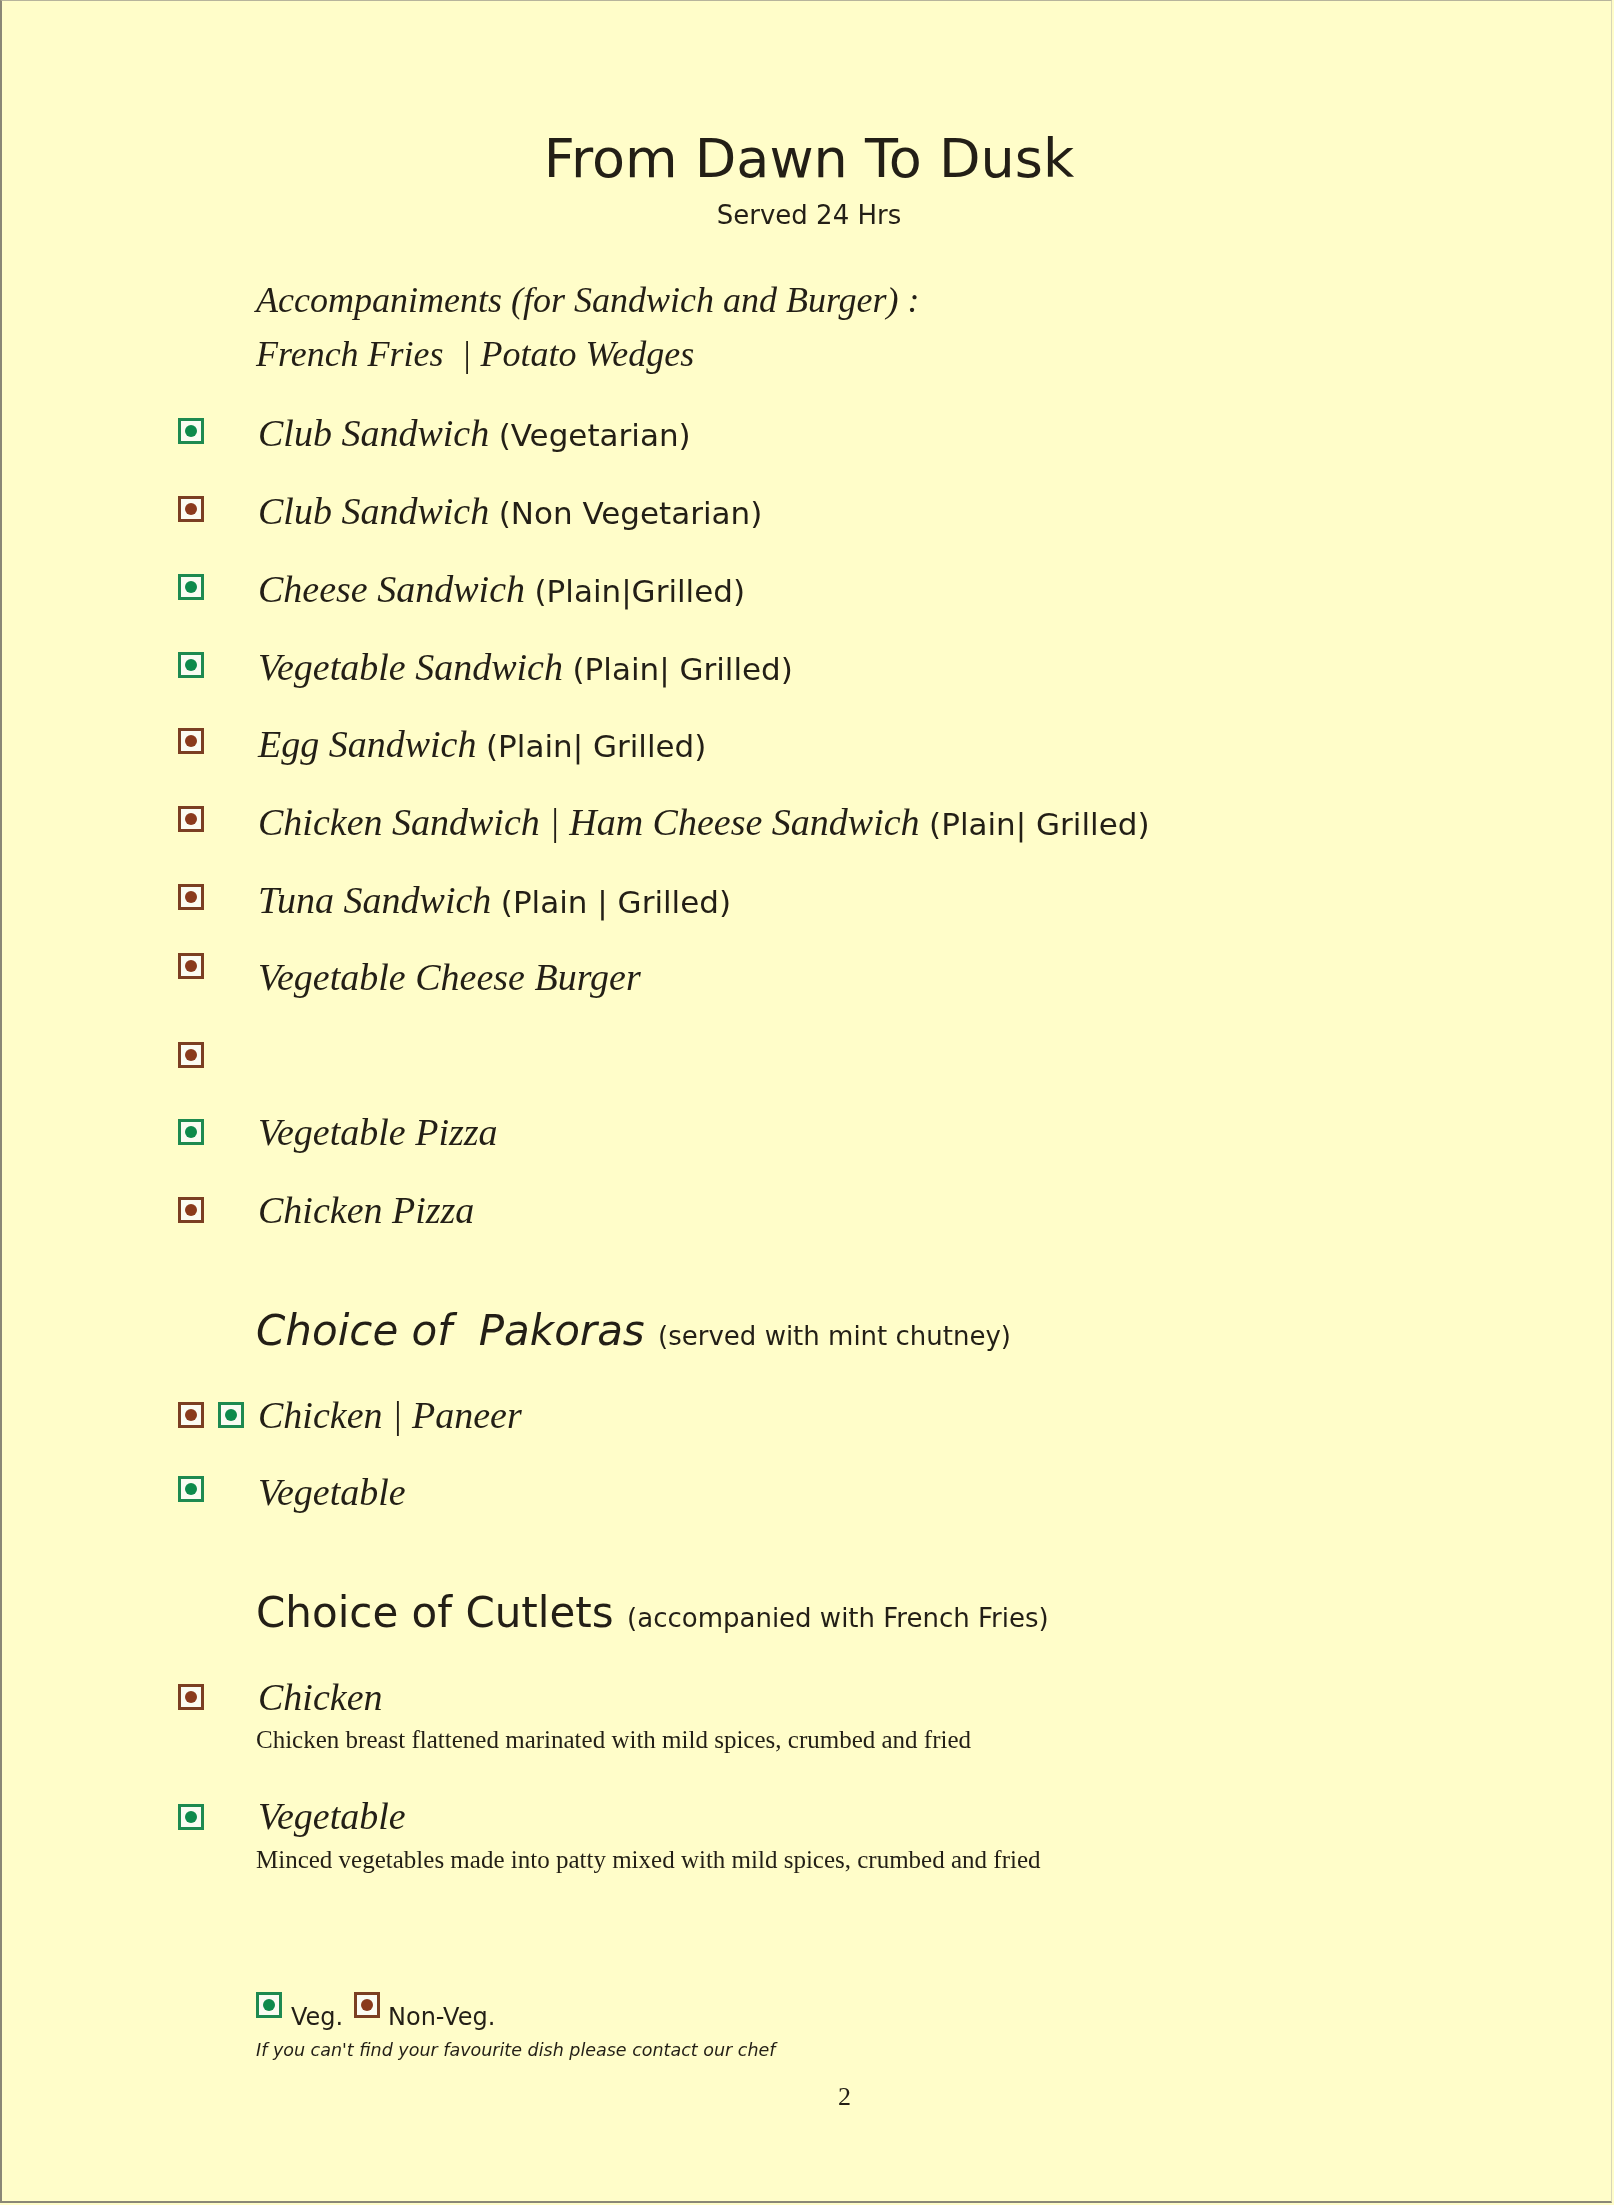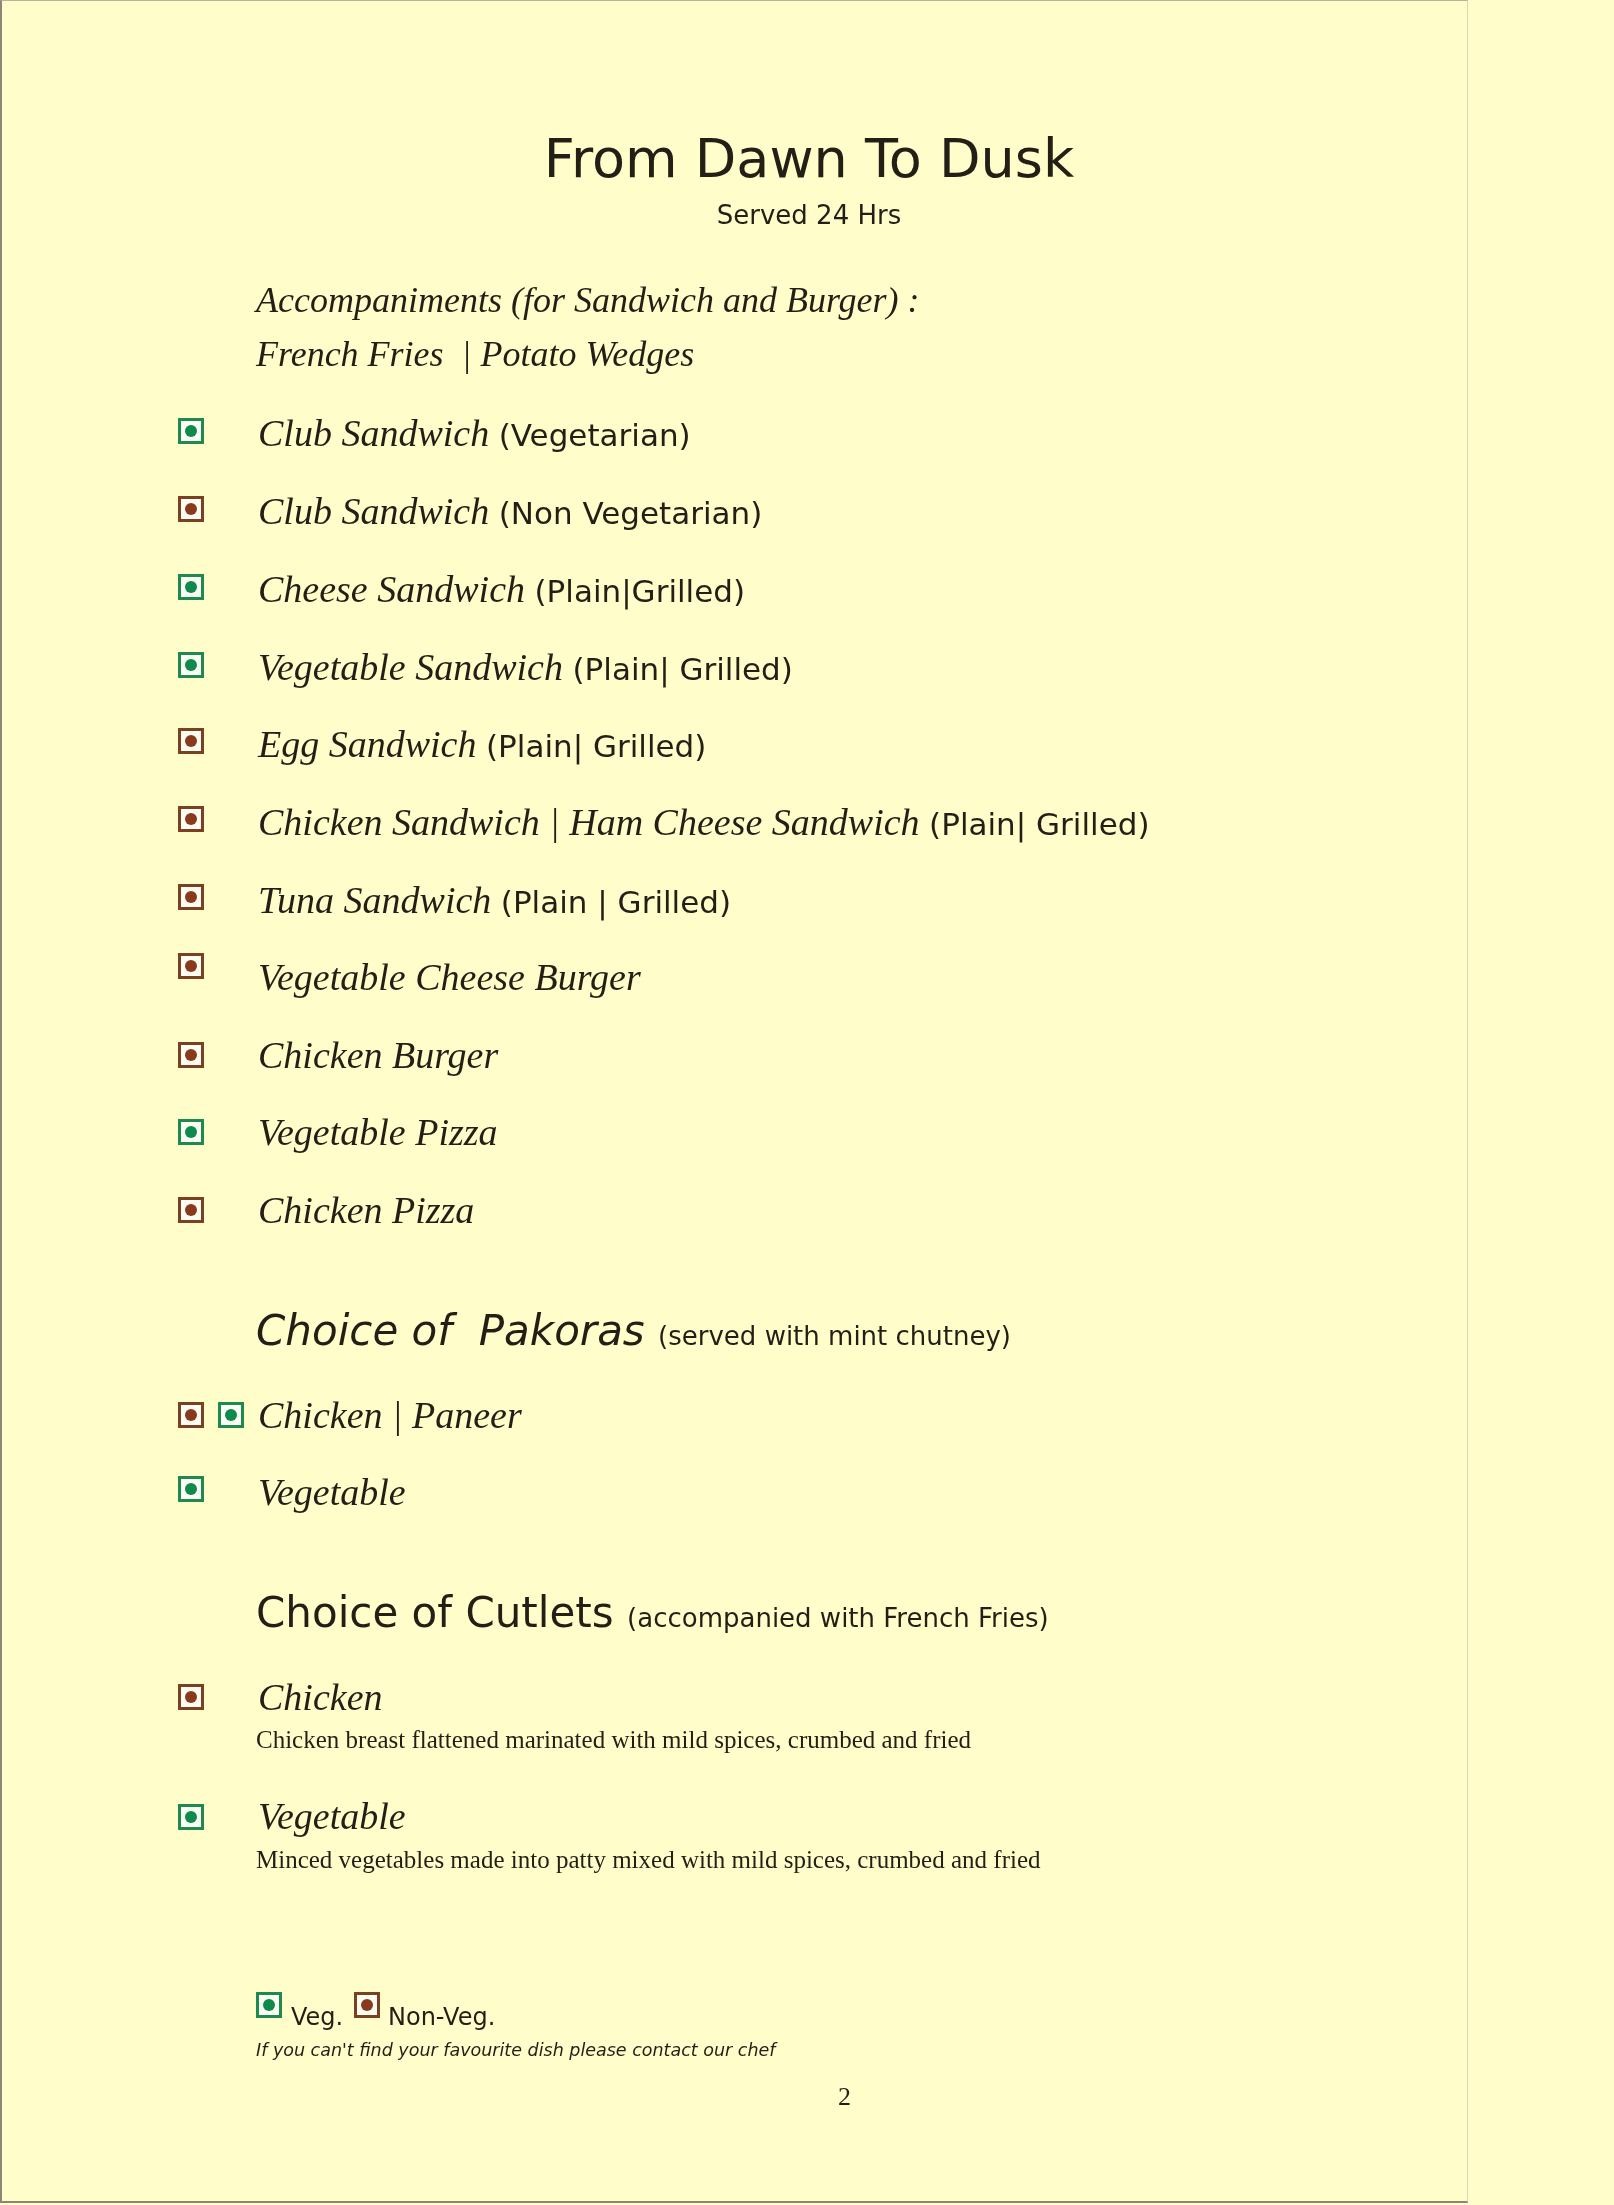--- a/index.html
+++ b/index.html
@@ -3,21 +3,21 @@
   <meta charset="utf-8">
   <style>
     html, body { margin: 0; padding: 0; }
     body {
       width: 1614px; height: 2205px; position: relative; overflow: hidden;
       background: #FFFDC9;
       color: #231F16;
       font-family: "Liberation Sans", "DejaVu Sans", sans-serif;
     }
     .page {
-      position: absolute; left: 0; top: 0; width: 1468px; height: 2203px;
+      position: absolute; left: 0; top: 0; width: 1612px; height: 2203px;
       border-left: 2px solid #8a8776; border-top: 1px solid #b7b49c;
       border-bottom: 2px solid #8a8776; border-right: 1px solid #d8d5b8;
       box-sizing: border-box;
     }
     .title {
       position: absolute; left: 0; width: 1614px; top: 126px;
       text-align: center; font-size: 54px; line-height: 64px; font-weight: normal;
       font-family: "DejaVu Sans", sans-serif; letter-spacing: 0px;
     }
     .subtitle {
@@ -116,21 +116,20 @@
   <div class="item" style="top:869px;">
     <span class="icon nonveg" style="left:176px;top:14px;"></span>
     <span class="name"><span>Tuna Sandwich</span> <span class="note">(Plain | Grilled)</span></span>
   </div>
   <div class="item" style="top:946px;">
     <span class="icon nonveg" style="left:176px;top:6px;"></span>
     <span class="name"><span>Vegetable Cheese Burger</span></span>
   </div>
   <div class="item" style="top:1024px;">
     <span class="icon nonveg" style="left:176px;top:17px;"></span>
-    <span class="name"><span>Chicken Burger</span></span>
   </div>
   <div class="item" style="top:1101px;">
     <span class="icon veg" style="left:176px;top:17px;"></span>
     <span class="name"><span>Vegetable Pizza</span></span>
   </div>
   <div class="item" style="top:1179px;">
     <span class="icon nonveg" style="left:176px;top:17px;"></span>
     <span class="name"><span>Chicken Pizza</span></span>
   </div>
 

